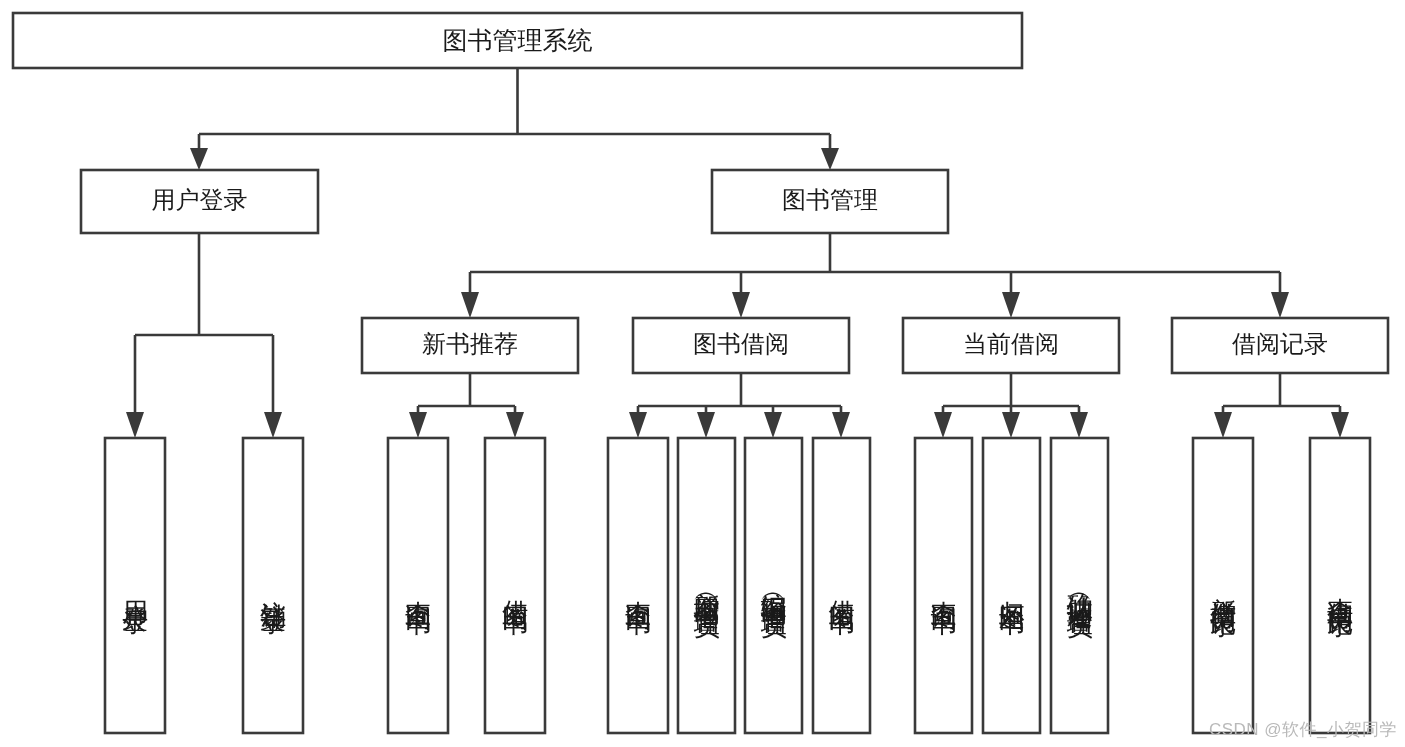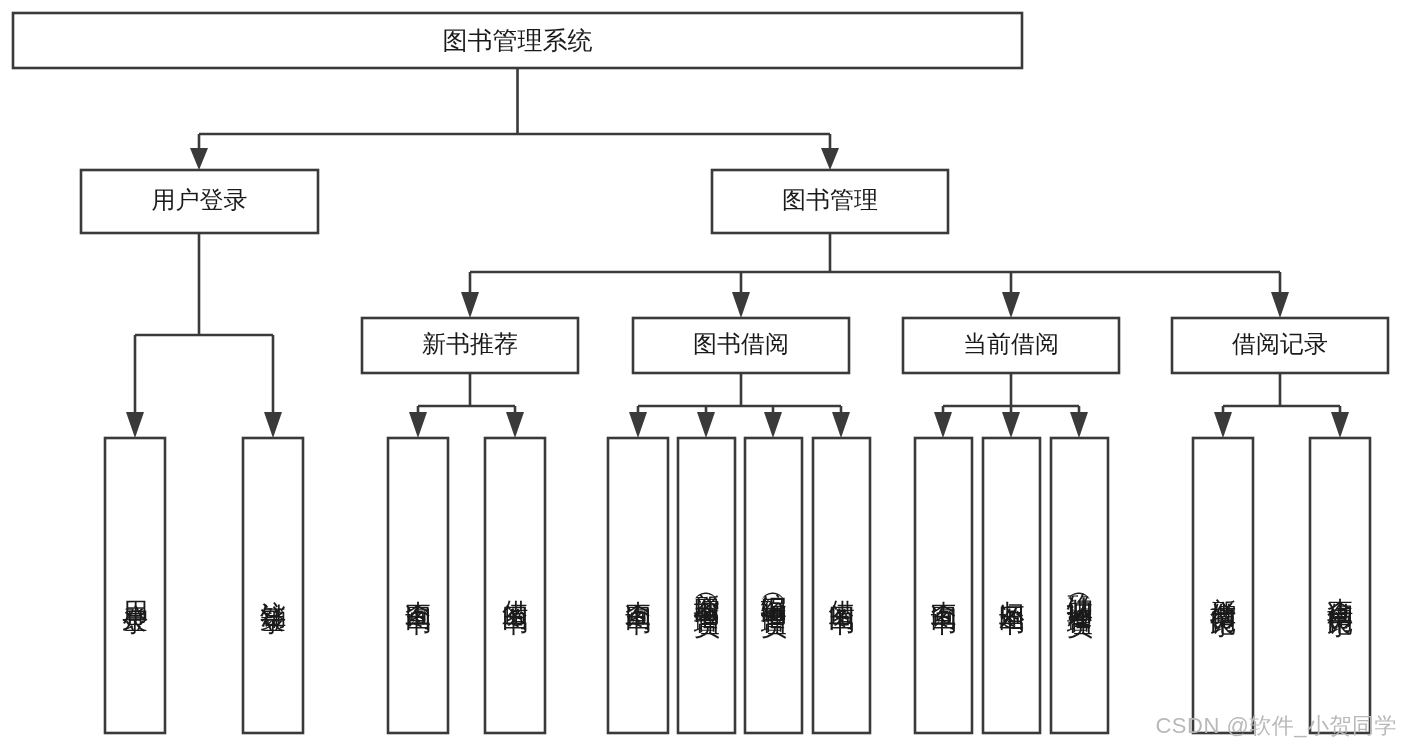--- a/index.html
+++ b/index.html
@@ -71,21 +71,21 @@
     letter-spacing: 3px;
     color: #1a1a1a;
     white-space: nowrap;
     text-align: center;
   }
   #watermark {
     position: absolute;
     right: 8px;
     bottom: 6px;
     font-family: "Liberation Sans", "DejaVu Sans", sans-serif;
-    font-size: 22px;
+    font-size: 17px;
     color: #b9b9b9;
     letter-spacing: 0.5px;
     white-space: nowrap;
     margin-top: 13px;
   }
 </style>
 </head>
 <body>
 
 <div id="diagram-root">

